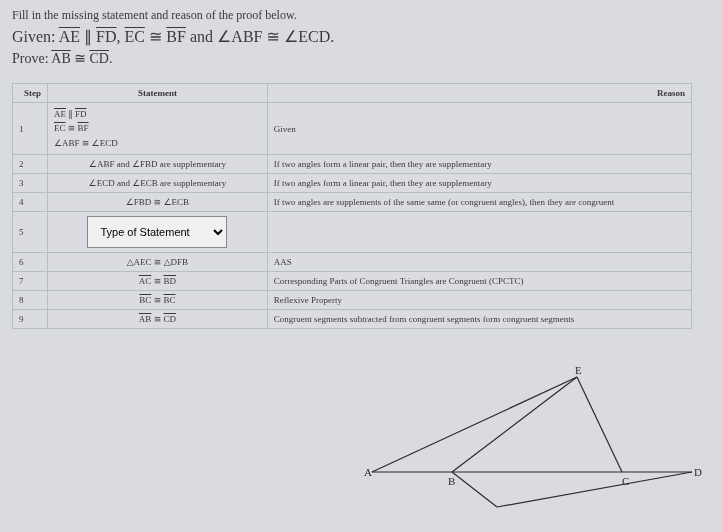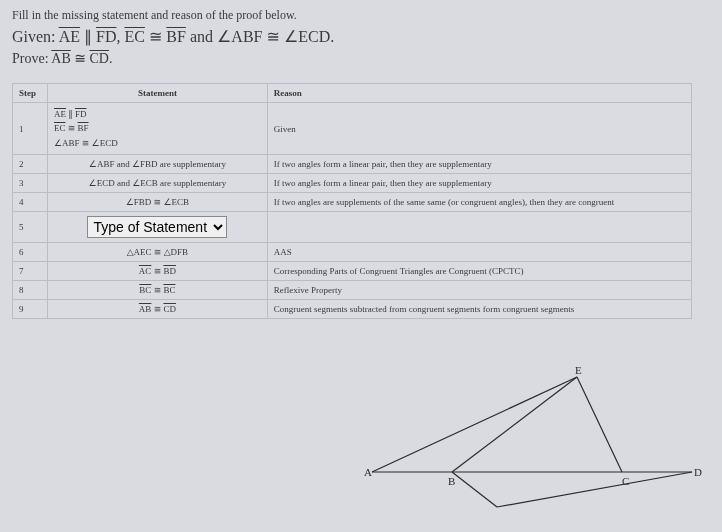--- a/index.html
+++ b/index.html
@@ -25,31 +25,32 @@
     th, td {
       border: 1px solid #b8bcc4;
       padding: 4px 6px;
       text-align: left;
       vertical-align: middle;
       background: rgba(220,222,228,0.5);
     }
     th {
       font-weight: bold;
       font-size: 9px;
+      text-align: right;
     }
     .step-col { width: 35px; }
     .statement-col { width: 220px; text-align: center; }
     .reason-col { width: 425px; }
     .stacked { text-align: left; line-height: 1.6; }
     select.type-select {
-      font-size: 14px;
+      font-size: 11px;
       width: 140px;
       background: #f0f0f0;
       border: 1px solid #888;
-      padding: 1px;
+      padding: 8px;
     }
     .diagram {
       position: absolute;
       right: 20px;
       bottom: 20px;
       width: 340px;
       height: 150px;
     }
   </style>
 </head>

